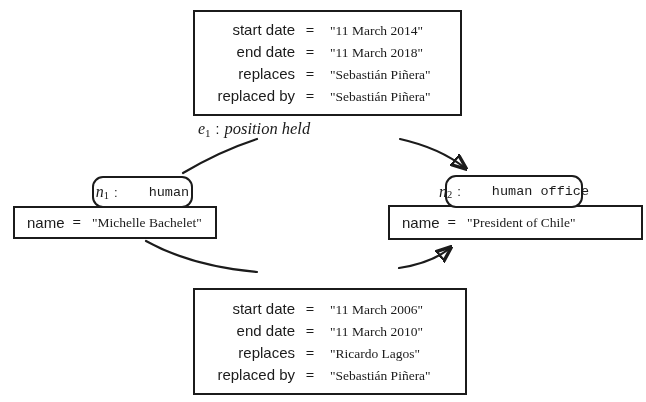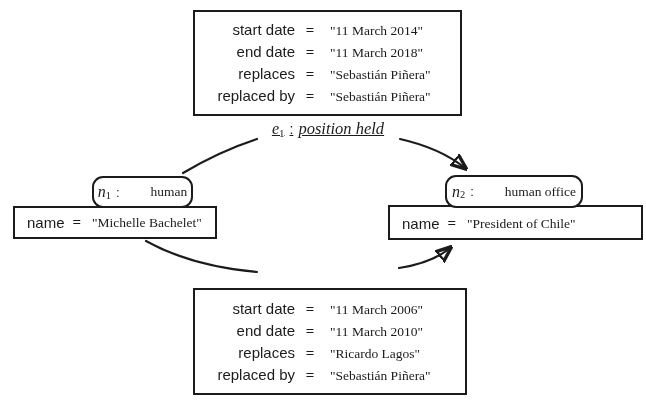--- a/index.html
+++ b/index.html
@@ -17,44 +17,43 @@
     box-sizing:border-box;
   }
   .prow { display:grid; grid-template-columns:100px 30px auto; align-items:baseline; line-height:21px; }
   .pkey { text-align:right; font-family:"Liberation Sans", sans-serif; font-size:15px; white-space:nowrap; }
   .peq  { text-align:center; font-size:15px; font-weight:bold; font-family:"Liberation Serif", serif; }
   .pval { padding-left:5px; font-size:13.5px; font-family:"Liberation Serif", serif; white-space:nowrap; }
 
   
   .nrect {
     position:absolute; border:2px solid #1b1b1b; background:#ffffff;
-    display:flex; align-items:flex-end; z-index:2; box-sizing:border-box;
+    display:flex; align-items:center; z-index:2; box-sizing:border-box;
     padding-left:12px; line-height:29px;
   }
   .nrect .pkey { text-align:left; }
   .nrect .peq  { margin:0 8px; }
   .nrect .pval { padding-left:3px; }
 
   
   .pill {
     position:absolute; border:2px solid #1b1b1b; border-radius:11px; background:#ffffff;
     display:flex; align-items:center; justify-content:center; z-index:3;
     box-sizing:border-box; white-space:nowrap;
   }
   .idb { font-style:italic; font-family:"Liberation Serif", serif; font-size:16px; }
   .sub { font-style:normal; font-size:10.5px; position:relative; top:3px; }
   .sep { font-family:"Liberation Sans", sans-serif; font-size:13px; margin:0 5px; }
-  .ptype { font-family:Liberation Serif, serif; font-size:13.5px;margin-left:26px; }
+  .ptype { font-family:Liberation Mono, monospace; font-size:13.5px;margin-left:26px; }
 
   
   .elabel {
-    position:absolute; width:260px; text-align:center; z-index:2;
+    position:absolute; width:260px; text-align:left; z-index:2;
     font-style:italic; font-family:"Liberation Serif", serif; font-size:16.5px;
     white-space:nowrap;
-    text-decoration:underline;
   }
   .elabel .sub { font-size:11px; }
   .elabel .sep { font-style:normal; font-size:14px; margin:0 5px; }
 </style>
 </head>
 <body>
 
 <div class="canvas">
 
   <svg class="arrows" viewBox="0 0 646 402">

